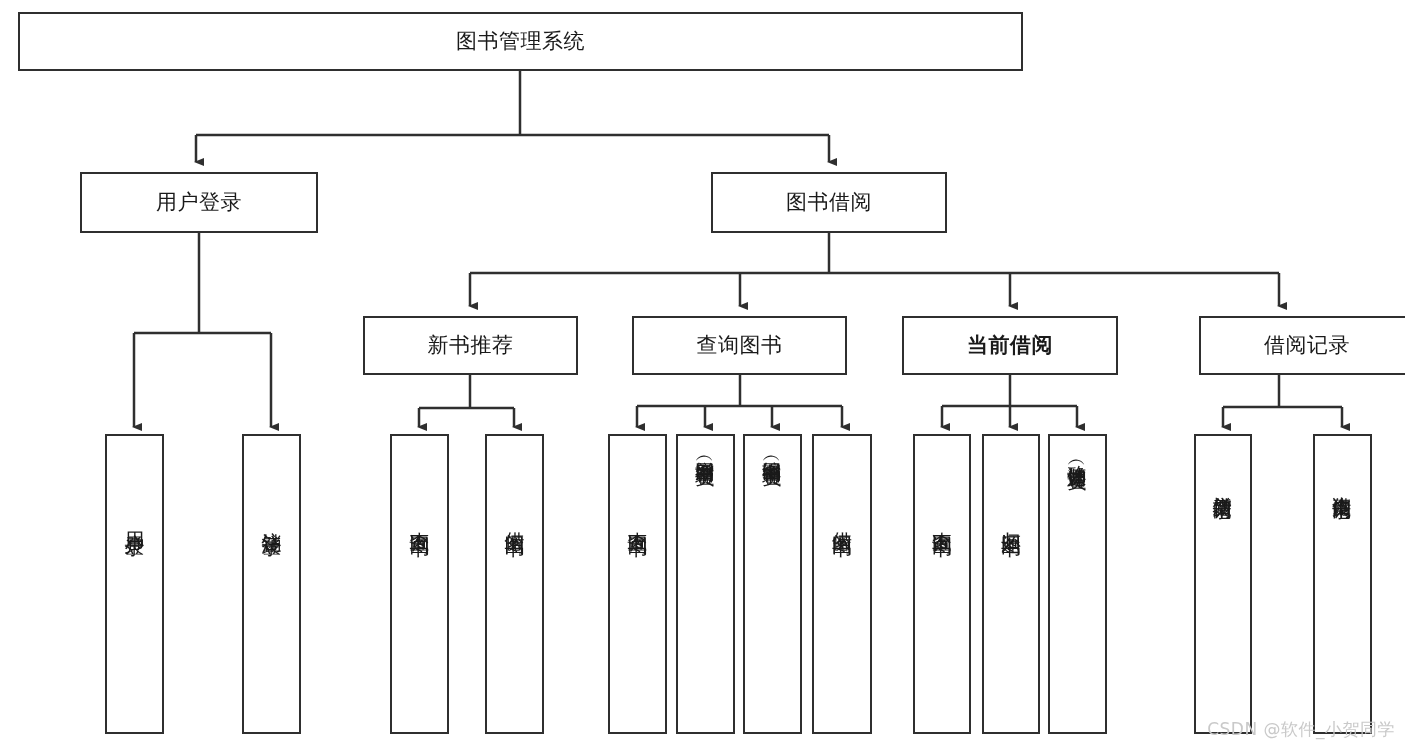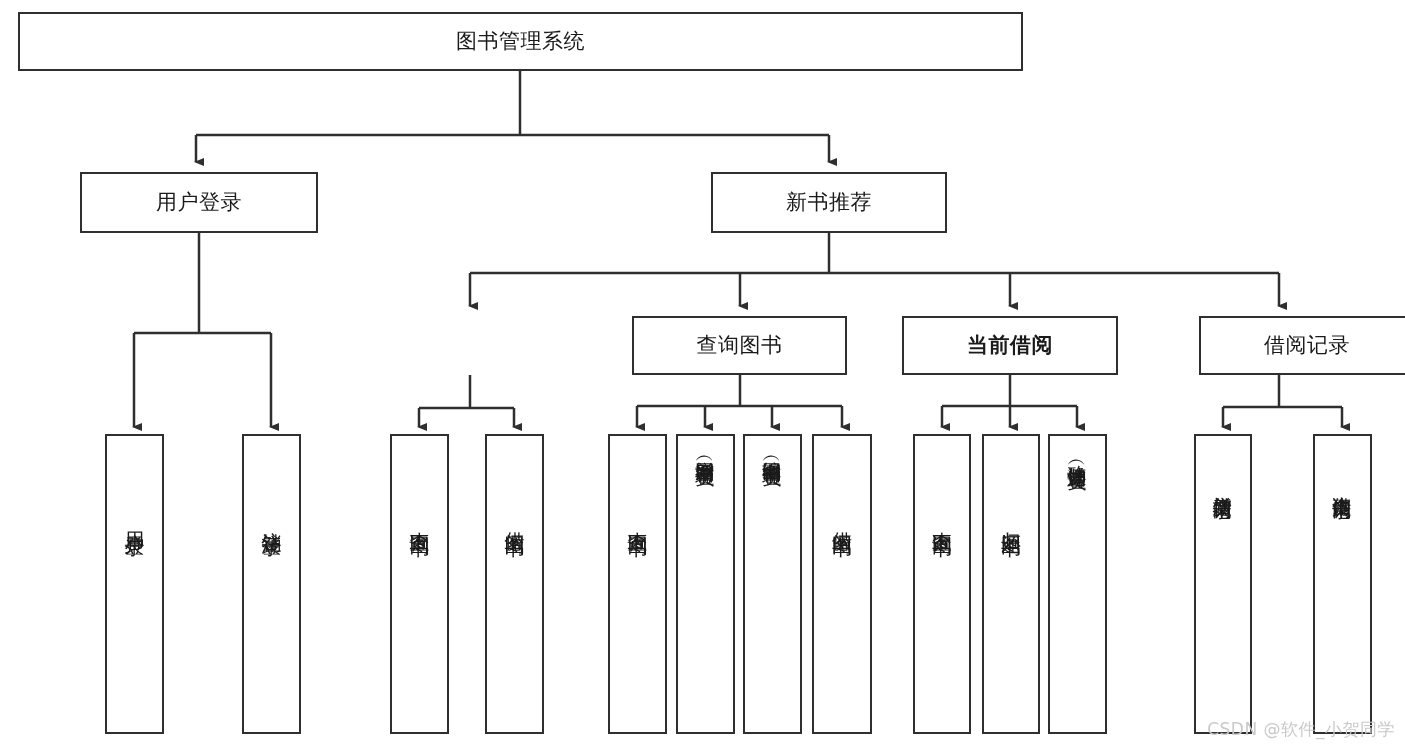--- a/index.html
+++ b/index.html
@@ -127,23 +127,26 @@
 
   <div class="node" style="left:18px; top:12px; width:1005px; height:59px;">
     <span class="label">图书管理系统</span>
   </div>
 
   <div class="node" style="left:80px; top:172px; width:238px; height:61px;">
     <span class="label">用户登录</span>
   </div>
 
   <div class="node" style="left:711px; top:172px; width:236px; height:61px;">
+    <span class="label">图书借阅</span>
+  </div>
+
+  <div class="node" style="left:363px; top:316px; width:215px; height:59px;">
     <span class="label">新书推荐</span>
   </div>
-
 
   <div class="node" style="left:632px; top:316px; width:215px; height:59px;">
     <span class="label">查询图书</span>
   </div>
 
   <div class="node" style="left:902px; top:316px; width:216px; height:59px;font-weight:bold;">
     <span class="label">当前借阅</span>
   </div>
 
   <div class="node" style="left:1199px; top:316px; width:216px; height:59px;">

